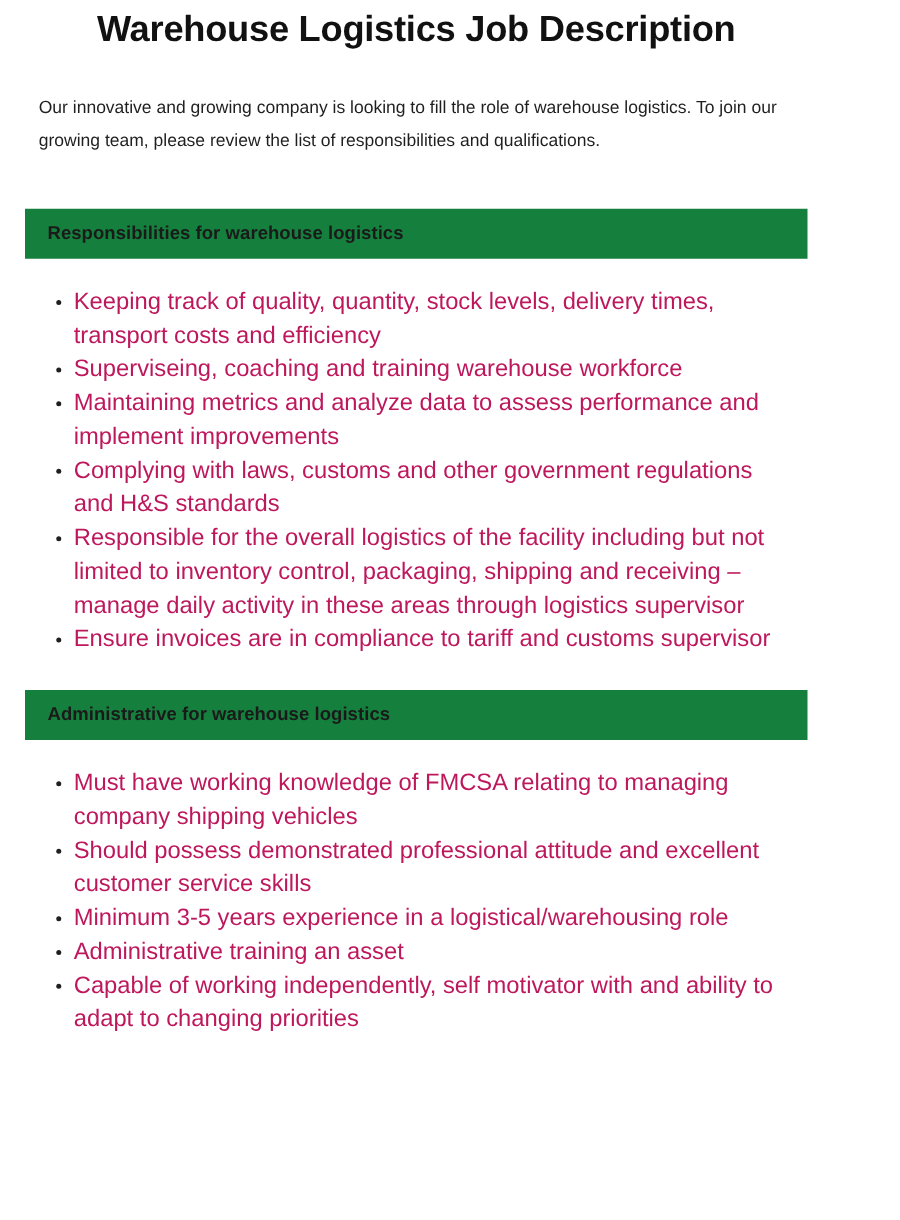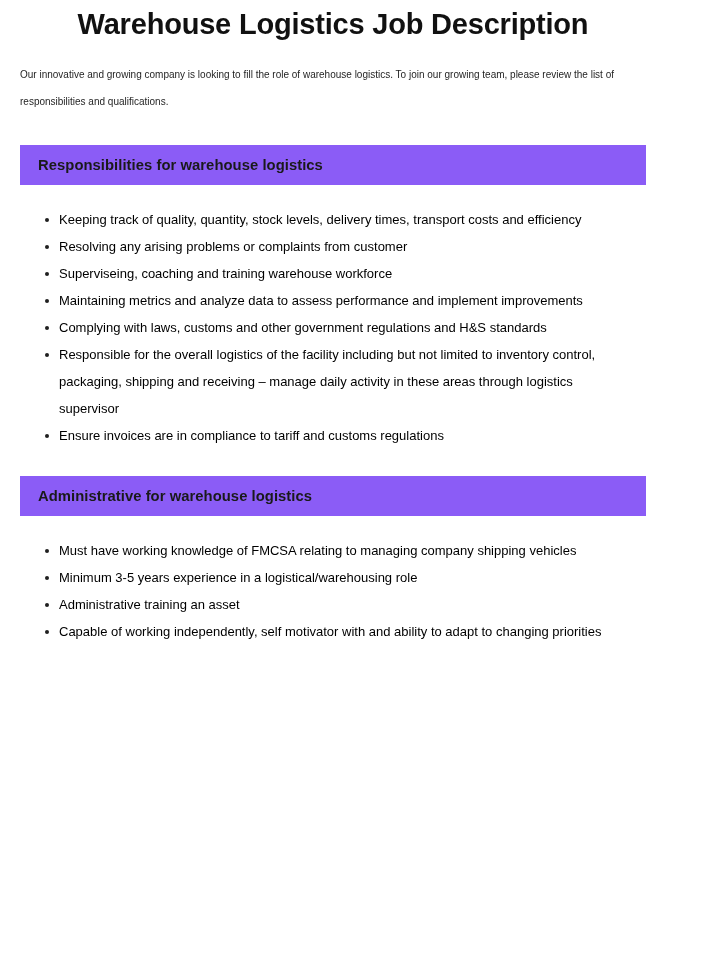--- a/index.html
+++ b/index.html
@@ -27,34 +27,34 @@
     font-weight: bold;
     text-align: center;
     letter-spacing: -0.2px;
     color: #111111;
     margin: 0;
     padding: 4px 20px 0 20px;
     line-height: 40px;
   }
 
   .intro {
-    margin: 0;
+    margin: 11px;
     padding: 17px 28px 0 20px;
-    font-size: 10px;
+    font-size: 14px;
     line-height: 27px;
     color: #1f1f1f;
   }
 
   .section {
     margin-top: 0;
   }
 
   .section-header {
     margin: 0 20px 0 20px;
-    background: #8b5cf6;
+    background: #15803d;
     height: 40px;
     display: flex;
     align-items: center;
     padding: 0 18px;
     box-sizing: border-box;
   }
 
   .section-header-text {
     font-size: 14.8px;
     font-weight: bold;
@@ -63,23 +63,23 @@
   }
 
   .bullet-list {
     list-style: none;
     margin: 0;
     padding: 0;
   }
 
   .bullet-list li {
     position: relative;
-    font-size: 13px;
+    font-size: 19px;
     line-height: 27px;
-    color: #000000;
+    color: #be185d;
     padding-left: 59px;
     padding-right: 31px;
   }
 
   .bullet-list li::before {
     content: "";
     position: absolute;
     left: 45px;
     top: 12px;
     width: 4px;
@@ -105,39 +105,39 @@
 
   <div class="section">
     <div class="responsibilities-header-wrap">
       <div class="section-header">
         <span class="section-header-text">Responsibilities for warehouse logistics</span>
       </div>
     </div>
     <div class="responsibilities-list-wrap">
       <ul class="bullet-list" id="responsibilities-list">
           <li>Keeping track of quality, quantity, stock levels, delivery times, transport costs and efficiency</li>
-          <li>Resolving any arising problems or complaints from customer</li>
           <li>Superviseing, coaching and training warehouse workforce</li>
           <li>Maintaining metrics and analyze data to assess performance and implement improvements</li>
           <li>Complying with laws, customs and other government regulations and H&amp;S standards</li>
           <li>Responsible for the overall logistics of the facility including but not limited to inventory control, packaging, shipping and receiving – manage daily activity in these areas through logistics supervisor</li>
-          <li>Ensure invoices are in compliance to tariff and customs regulations</li>
+          <li>Ensure invoices are in compliance to tariff and customs supervisor</li>
         </ul>
     </div>
   </div>
 
   <div class="section">
     <div class="qualifications-header-wrap">
       <div class="section-header">
         <span class="section-header-text">Administrative for warehouse logistics</span>
       </div>
     </div>
     <div class="qualifications-list-wrap">
       <ul class="bullet-list" id="qualifications-list">
           <li>Must have working knowledge of FMCSA relating to managing company shipping vehicles</li>
+          <li>Should possess demonstrated professional attitude and excellent customer service skills</li>
           <li>Minimum 3-5 years experience in a logistical/warehousing role</li>
           <li>Administrative training an asset</li>
           <li>Capable of working independently, self motivator with and ability to adapt to changing priorities</li>
         </ul>
     </div>
   </div>
 
 </div>
 
 </body></html>

